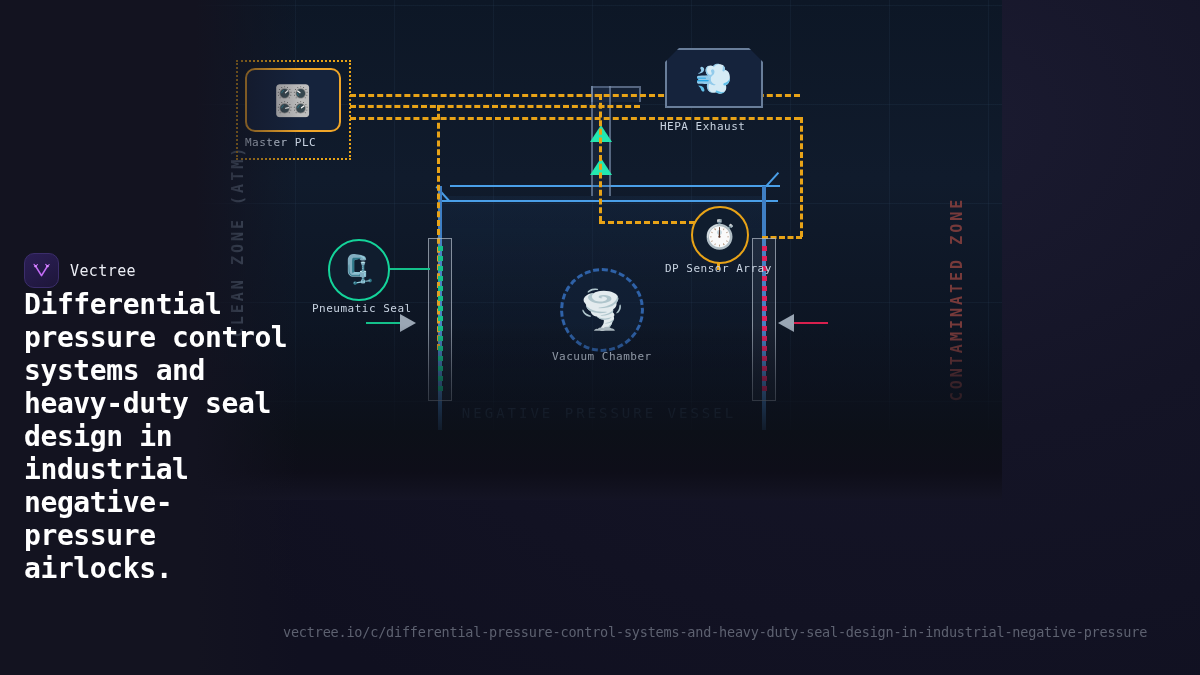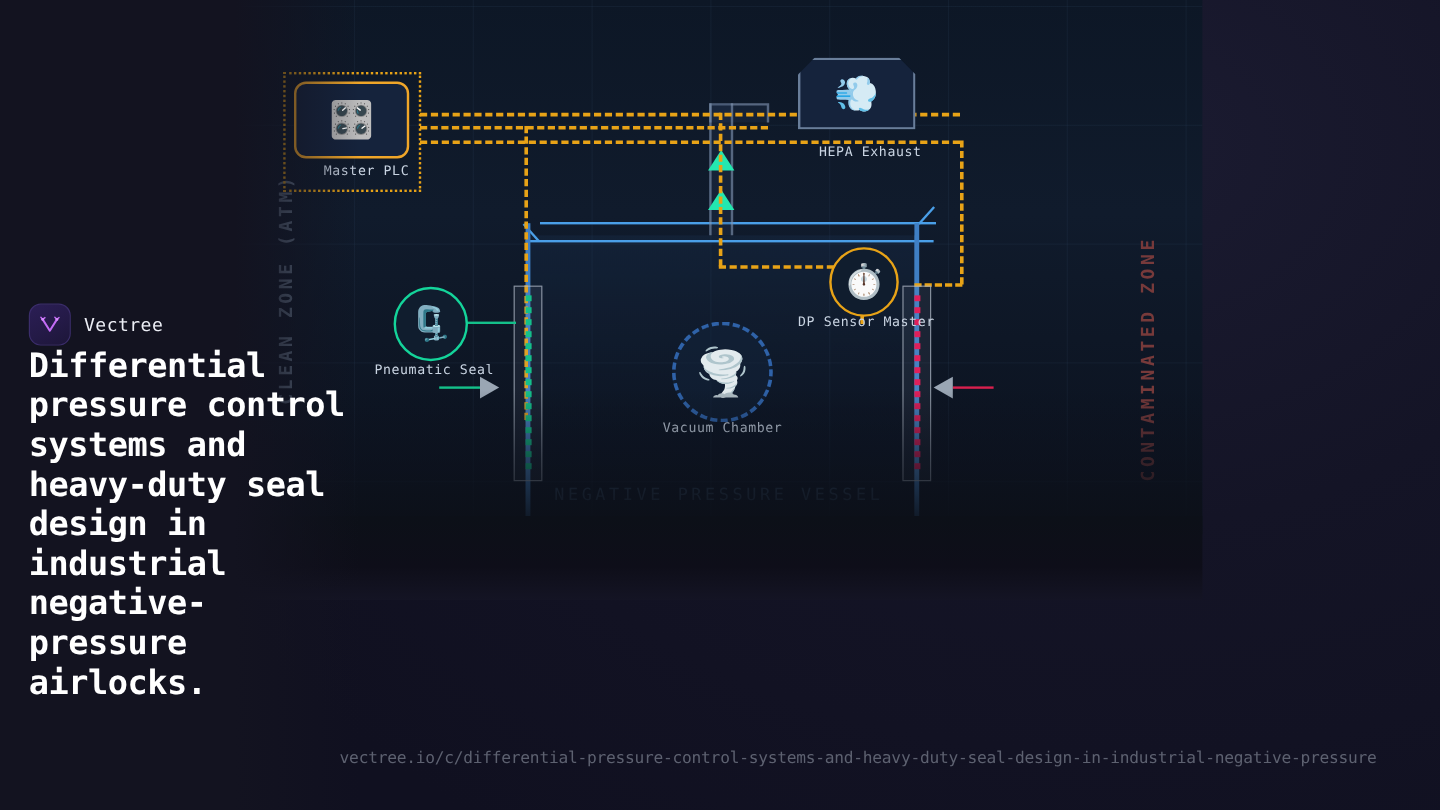--- a/index.html
+++ b/index.html
@@ -36,21 +36,21 @@
     background:linear-gradient(180deg, rgba(12,18,32,0) 0%, rgba(12,17,28,.55) 45%, #0c1018 100%);
     pointer-events:none;
   }
   #canvas-fade-bottom{
     position:absolute;left:197px;top:430px;width:805px;height:70px;
     background:linear-gradient(180deg,#0c1018 0%, #0e0e19 60%, #141424 100%);
   }
 
   .lbl{
     position:absolute;color:#c9d4e2;font-size:11px;letter-spacing:.5px;
-    white-space:nowrap;text-align:right;
+    white-space:nowrap;text-align:left;
   }
 
   
   .zone-label{
     position:absolute;font-size:15px;font-weight:bold;letter-spacing:3px;
     white-space:nowrap;transform-origin:center center;
   }
   #zone-clean{
     color:#7e92a8;opacity:.72;
     left:-69px;top:232px;width:220px;text-align:center;
@@ -300,21 +300,21 @@
   <div class="lbl" id="plc-label">Master PLC</div>
 
   <div id="hepa-box">
     <span>💨</span>
   </div>
   <div class="lbl" id="hepa-label">HEPA Exhaust</div>
 
   <div class="node-circle" id="node-dp-circle" style="top:206px;left:494px;">
     <span>⏱️</span>
   </div>
-  <div class="lbl" id="label-dp">DP Sensor Master</div>
+  <div class="lbl" id="label-dp">DP Sensor Array</div>
 
   <div class="node-circle" id="node-seal-circle" style="top:239px;left:131px;">
     <span>🗜️</span>
   </div>
   <div class="lbl" id="label-pneumatic">Pneumatic Seal</div>
 
   <div class="node-circle" id="node-vac-circle" style="top:268px;left:363px;">
     <span>🌪️</span>
   </div>
   <div class="lbl" id="label-vacuum">Vacuum Chamber</div>

